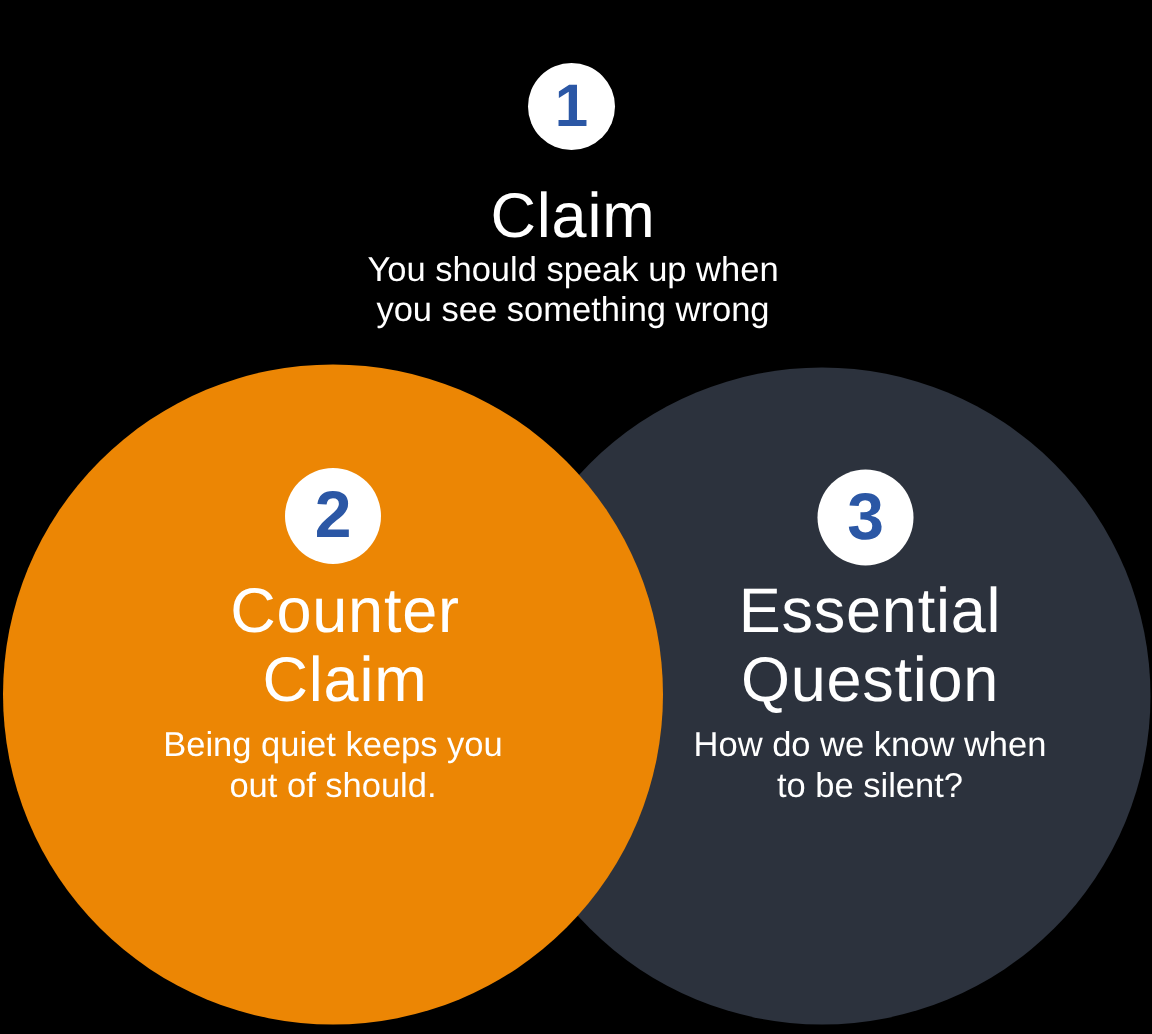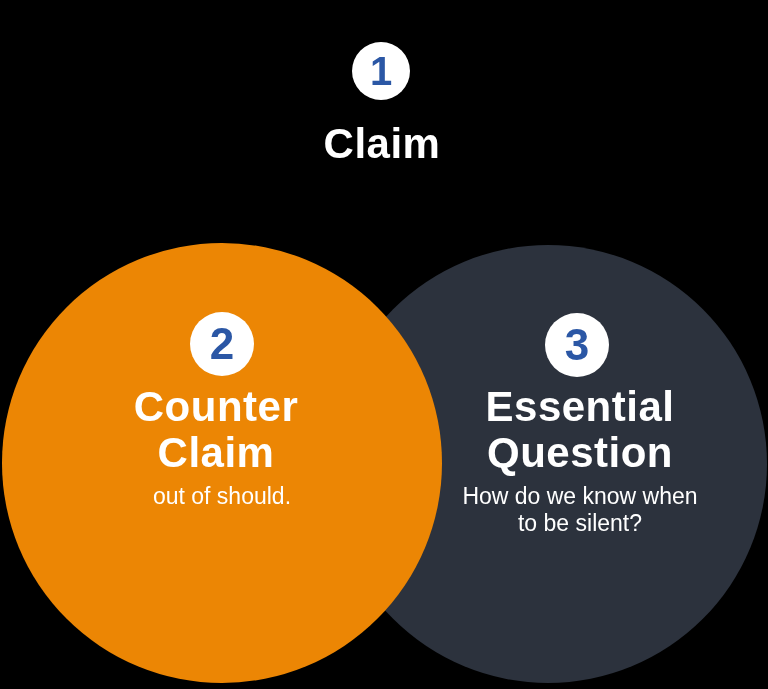--- a/index.html
+++ b/index.html
@@ -56,46 +56,50 @@
     font-size: 44px;
   }
   .badge-counter { left: 188px; top: 69px; }
   .badge-essential { left: 216px; top: 68px; }
   .txt {
     position: absolute;
     text-align: center;
     color: var(--text, #FFFFFF);
   }
   .title {
-    font-weight: bold;
+    font-weight: normal;
     font-size: 42px;
     line-height: 46px;
     letter-spacing: 0.5px;
   }
   .body-text {
     font-size: 23px;
     line-height: 27px;
     font-weight: normal;
   }
   .top-title   { left: 172px; top: 121px; width: 420px; }
   .top-body    { left: 172px; top: 166px; width: 420px; }
-  .counter-title { left: 14px;  top: 141px; width: 400px; }
+  .counter-title { left: 28px;  top: 141px; width: 400px; }
   .counter-body  { left: 20px;  top: 240px; width: 400px; }
   .essential-title { left: 51px; top: 139px; width: 400px; }
   .essential-body  { left: 51px; top: 238px; width: 400px; }
 </style>
 </head>
 <body>
 
 <div class="canvas">
 
   <div class="badge badge-top">
     <span>1</span>
   </div>
   <div class="txt title top-title">Claim</div>
+  <div class="txt body-text top-body">
+    <div>You should speak up when</div>
+    <div>you see something wrong</div>
+  </div>
 
   <div class="circle circle-dark">
     <div class="badge badge-inner badge-essential">
       <span>3</span>
     </div>
     <div class="txt title essential-title">
       <div>Essential</div>
       <div>Question</div>
     </div>
     <div class="txt body-text essential-body">
@@ -106,17 +110,18 @@
 
   <div class="circle circle-orange">
     <div class="badge badge-inner badge-counter">
       <span>2</span>
     </div>
     <div class="txt title counter-title">
       <div>Counter</div>
       <div>Claim</div>
     </div>
     <div class="txt body-text counter-body">
+      <div>Being quiet keeps you</div>
       <div>out of should.</div>
     </div>
   </div>
 
 </div>
 
 </body></html>

